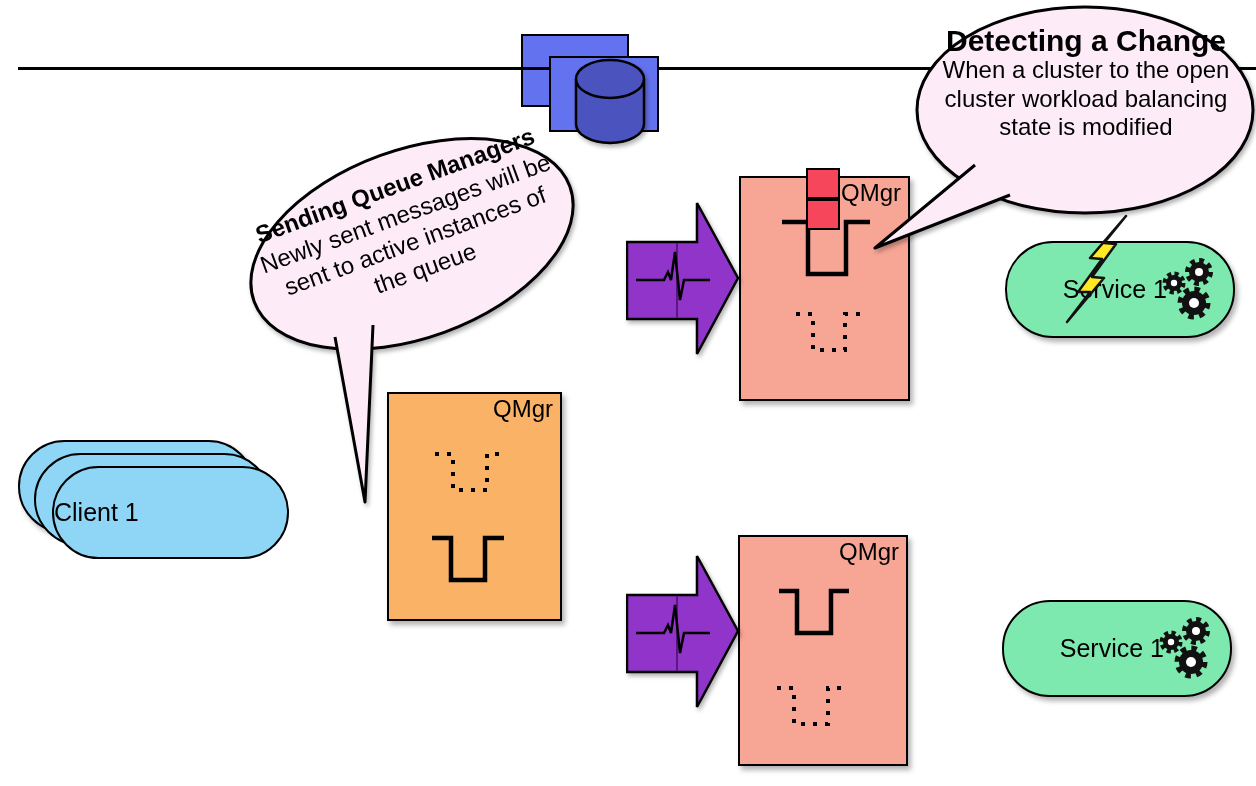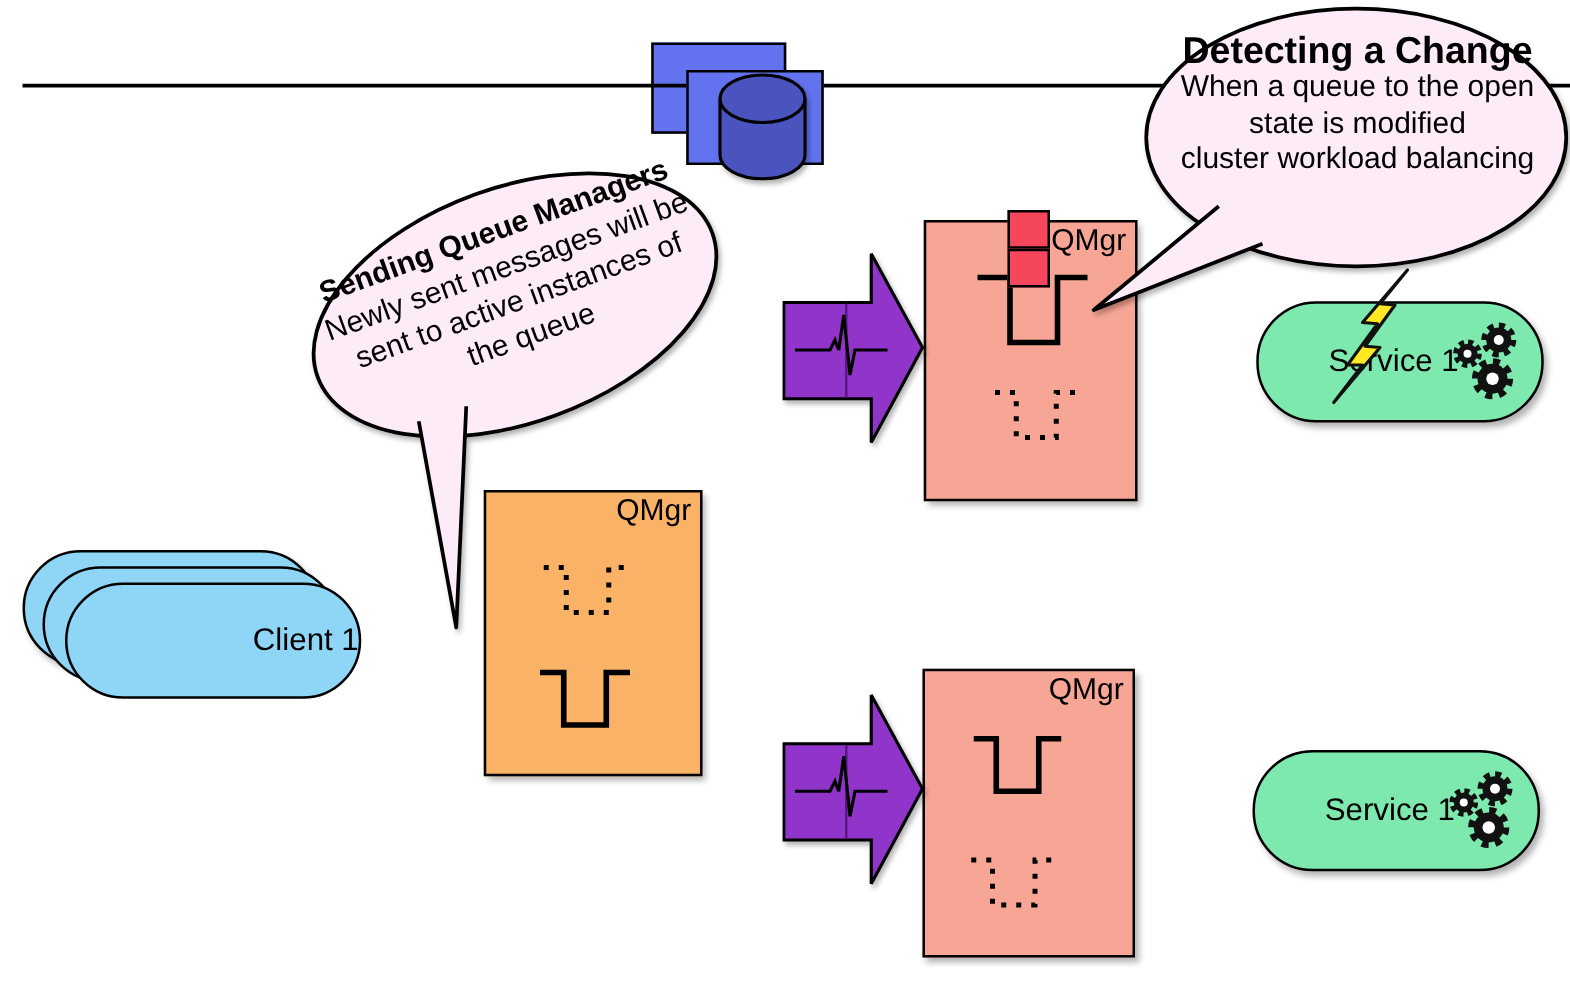--- a/index.html
+++ b/index.html
@@ -27,21 +27,21 @@
   .qmgr-label{position:absolute;top:1px;right:7px;font-size:24px;color:#000;}
 
   .queue-icon{position:absolute;z-index:5;}
   .msg-block{position:absolute;width:30px;background:#f5465c;border:2.5px solid #000;z-index:6;}
 
   
   .stadium{border:2.5px solid #000;border-radius:48px;z-index:4;}
   .client-pill{width:233px;height:89px;background:#8ed5f6;}
   #client-back{left:18px;top:440px;}
   #client-mid{left:34px;top:453px;}
-  #client-front{left:52px;top:466px;display:flex;align-items:center;justify-content:flex-end;}
+  #client-front{left:52px;top:466px;display:flex;align-items:center;justify-content:flex-start;}
   #client-front .lbl{font-size:25px;color:#000;}
   .service-pill{width:226px;height:93px;background:#7de9ae;}
   #service-top{left:1005px;top:241px;}
   #service-bottom{left:1002px;top:600px;}
   .service-lbl{position:absolute;left:0;top:0;width:160px;height:100%;display:flex;align-items:center;justify-content:flex-end;font-size:25px;color:#000;}
   .gears{position:absolute;right:8px;top:14px;}
 
   
   .pulse-arrow{z-index:5;}
   #arrow-top{left:626px;top:202px;}
@@ -163,23 +163,23 @@
     <line x1="51" y1="41" x2="51" y2="116" stroke="#5c1585" stroke-width="2"></line>
     <path d="M10,78 h28 l4,-8 l3,8 l4,-28 l5,48 l4,-20 h26" fill="none" stroke="#000" stroke-width="2.5"></path>
   </svg>
 
   <svg class="abs bubble-svg shadow" id="bubble-detecting-svg" width="406" height="270" viewBox="0 0 406 270">
     <ellipse cx="235" cy="110" rx="168" ry="103" fill="#fdecf8" stroke="#000" stroke-width="3"></ellipse>
     <path d="M125,165 L25,248 L160,195" fill="#fdecf8" stroke="#000" stroke-width="3" stroke-linejoin="round"></path>
   </svg>
   <div class="abs bubble-text" id="detecting-text">
     <div class="title">Detecting a Change</div>
-    <div class="line">When a queue to the open</div>
+    <div class="line">When a cluster to the open</div>
+    <div class="line">cluster workload balancing</div>
     <div class="line">state is modified</div>
-    <div class="line">cluster workload balancing</div>
   </div>
 
   <svg class="abs bubble-svg shadow" id="bubble-sending-svg" width="360" height="400" viewBox="0 0 360 400">
     <ellipse cx="177" cy="129" rx="168" ry="94" fill="#fdecf8" stroke="#000" stroke-width="3" transform="rotate(-20 177 129)"></ellipse>
     <path d="M100,222 L130,387 L138,210" fill="#fdecf8" stroke="#000" stroke-width="3" stroke-linejoin="round"></path>
   </svg>
   <div class="abs bubble-text" id="sending-text">
     <div class="title">Sending Queue Managers</div>
     <div class="line">Newly sent messages will be</div>
     <div class="line">sent to active instances of</div>

